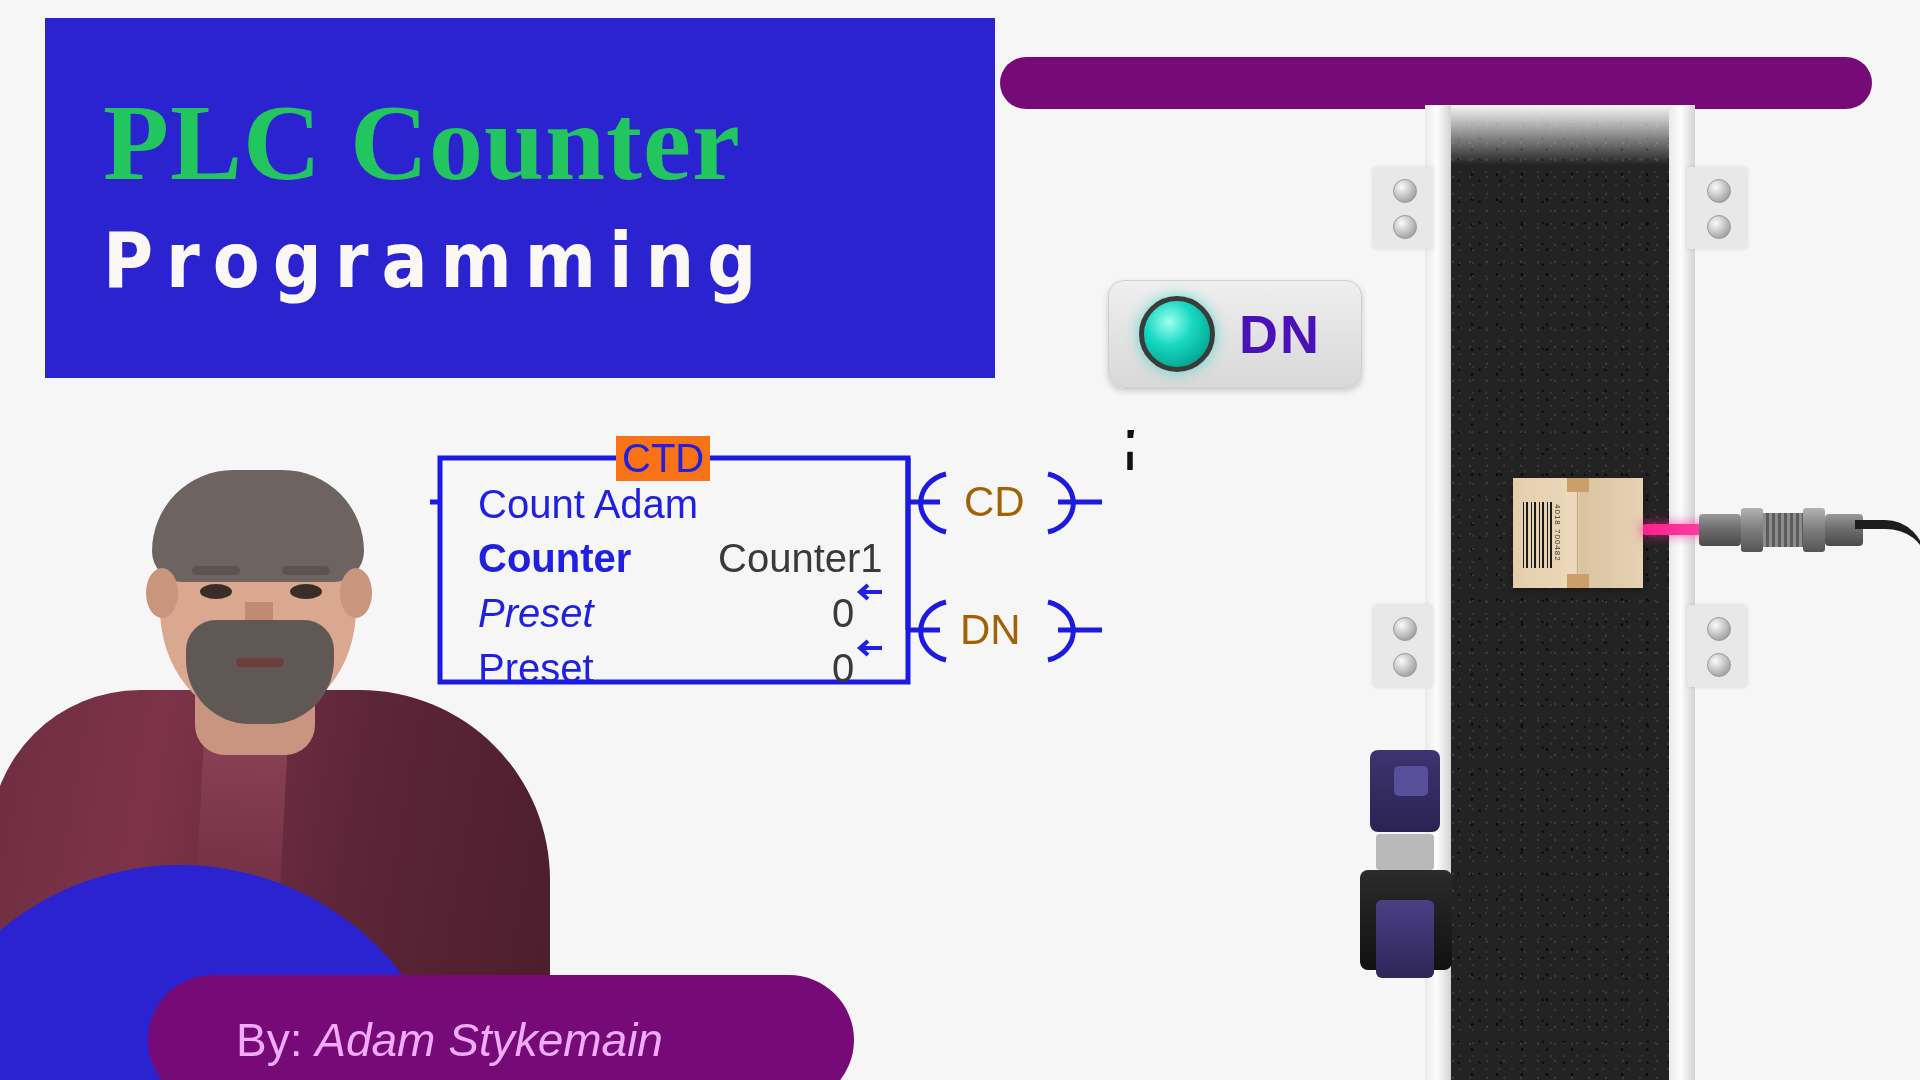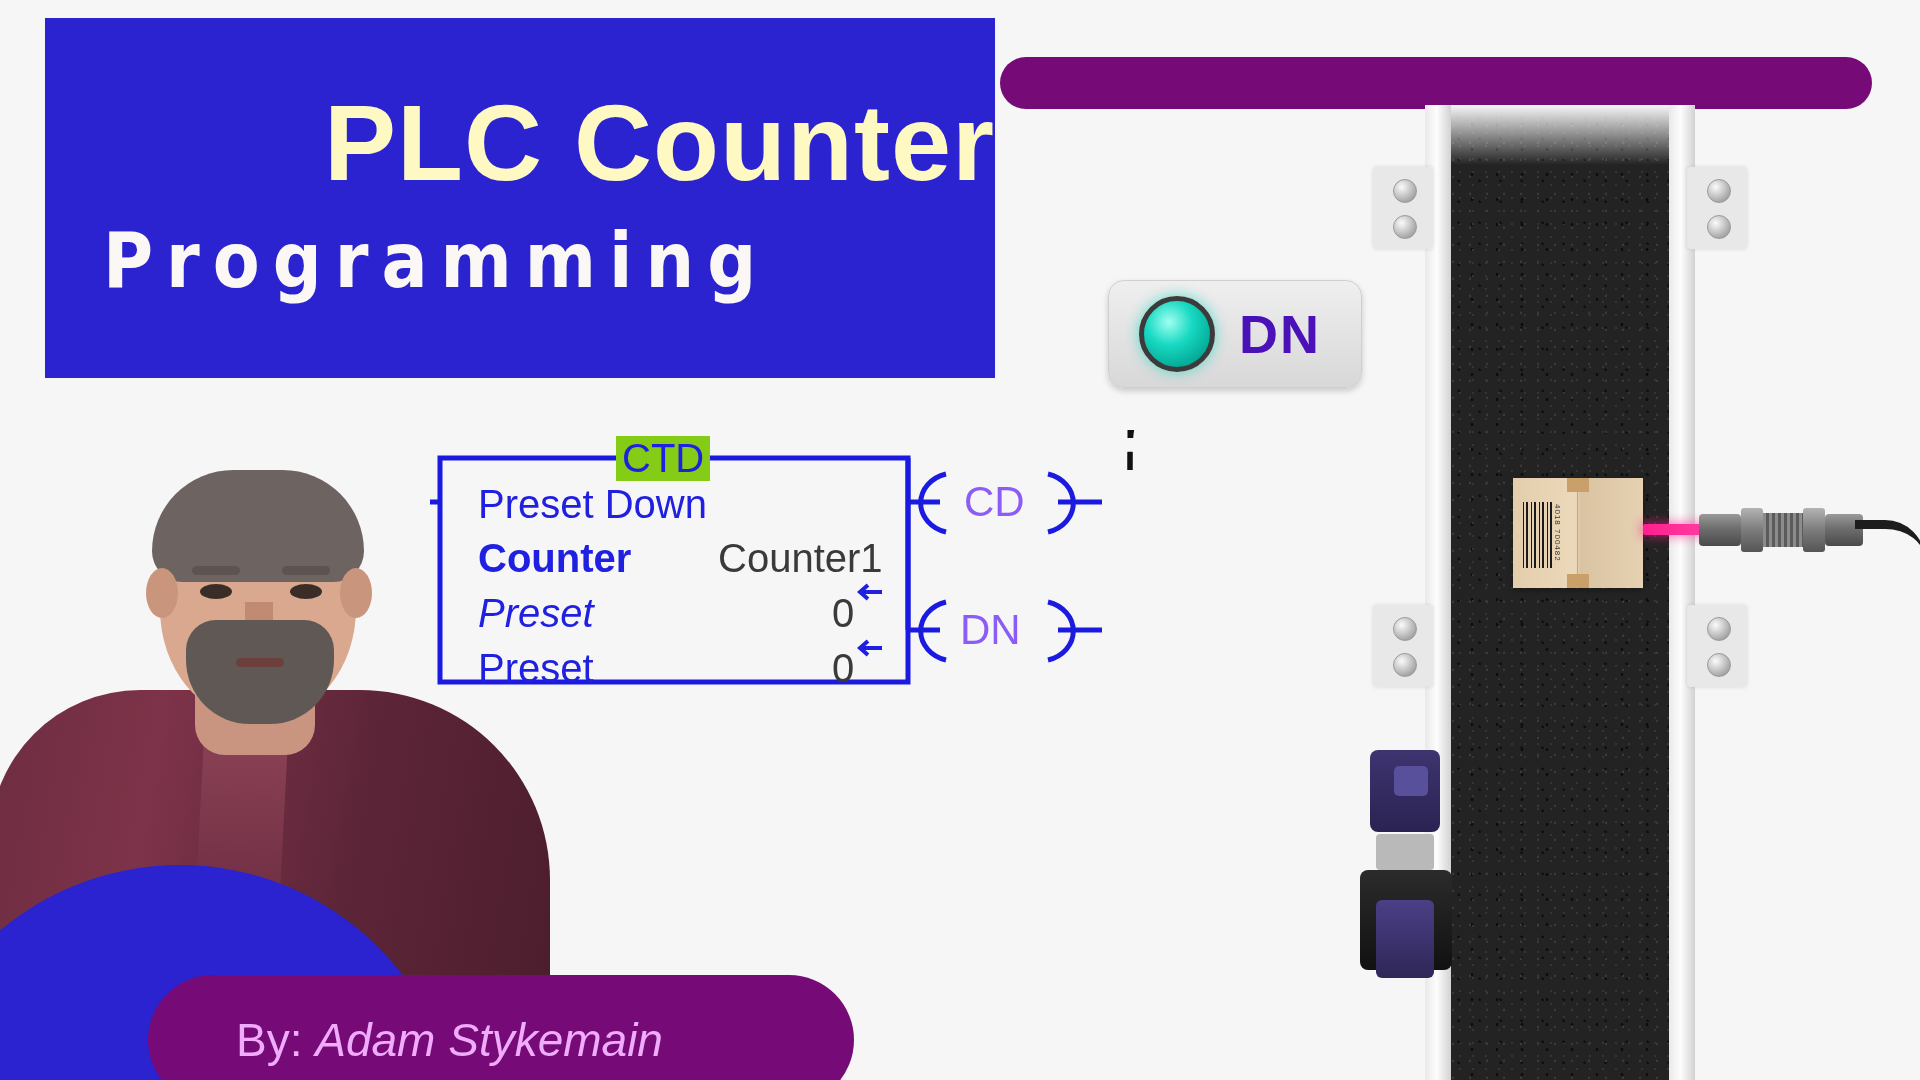--- a/index.html
+++ b/index.html
@@ -22,24 +22,23 @@
   }
 
   
   .title-card{
     position:absolute;left:45px;top:18px;width:950px;height:360px;
     background:#2b23cf;z-index:8;
     display:flex;flex-direction:column;justify-content:center;
     padding:0 0 0 58px;box-sizing:border-box;
   }
   .title-main{
-    color:#fef9c3;font-weight:bold;font-size:108px;line-height:1.02;
-    letter-spacing:1px;font-family:Liberation Sans, sans-serif;
+    color:#22c55e;font-weight:bold;font-size:108px;line-height:1.02;
+    letter-spacing:1px;font-family:Liberation Serif, serif;
     white-space:nowrap;
-    text-align:right;
   }
   .title-sub{
     color:#faf7f5;font-weight:bold;font-size:76px;line-height:1.25;
     letter-spacing:13px;margin-top:14px;
     font-family:"DejaVu Sans Condensed","Liberation Sans",sans-serif;
     white-space:nowrap;
   }
 
   
   .byline{
@@ -171,22 +170,22 @@
     border:5px solid #3b3b3b;box-shadow:0 0 14px rgba(14,214,190,.65);
   }
   .dn-label{color:#4b11b8;font-size:54px;font-weight:bold;letter-spacing:2px;}
 
   
   .ladder{position:absolute;left:430px;top:430px;width:1350px;height:420px;z-index:7;}
   .lad-svg{position:absolute;left:0;top:0;}
   .ctd-txt{position:absolute;font-family:"Liberation Sans","DejaVu Sans",sans-serif;}
   .lbl-blue{color:#2020e0;font-size:40px;}
   .val-dark{color:#3a3a3a;font-size:40px;}
-  .ctd-word{color:#2020e0;font-size:40px;background:#84cc16;padding:0 6px;}
-  .coil-txt{color:#8b5cf6;font-size:42px;text-align:center;}
+  .ctd-word{color:#2020e0;font-size:40px;background:#f97316;padding:0 6px;}
+  .coil-txt{color:#a16207;font-size:42px;text-align:center;}
 </style>
 </head>
 <body>
 
 <div id="stage">
 
   <div class="top-bar"></div>
 
   <div class="conveyor">
     <div class="conv-rail l"></div>
@@ -300,21 +299,21 @@
         <polyline points="438,155 430,162 438,169"></polyline>
       </g>
       <g stroke="#2020e0" stroke-width="4" fill="none">
         <line x1="452" y1="218" x2="430" y2="218"></line>
         <polyline points="438,211 430,218 438,225"></polyline>
       </g>
     </svg>
 
     <div class="ctd-txt ctd-word" style="left:186px;top:6px;">CTD</div>
 
-    <div class="ctd-txt lbl-blue" style="left:48px;top:52px;">Preset Down</div>
+    <div class="ctd-txt lbl-blue" style="left:48px;top:52px;">Count Adam</div>
 
     <div class="ctd-txt lbl-blue" style="left:48px;top:106px;font-weight:bold;">Counter</div>
     <div class="ctd-txt val-dark" style="left:288px;top:106px;">Counter1</div>
 
     <div class="ctd-txt lbl-blue" style="left:48px;top:161px;font-style:italic;">Preset</div>
     <div class="ctd-txt val-dark" style="left:402px;top:161px;">0</div>
 
     <div class="ctd-txt lbl-blue" style="left:48px;top:216px;">Preset</div>
     <div class="ctd-txt val-dark" style="left:402px;top:216px;">0</div>
 

